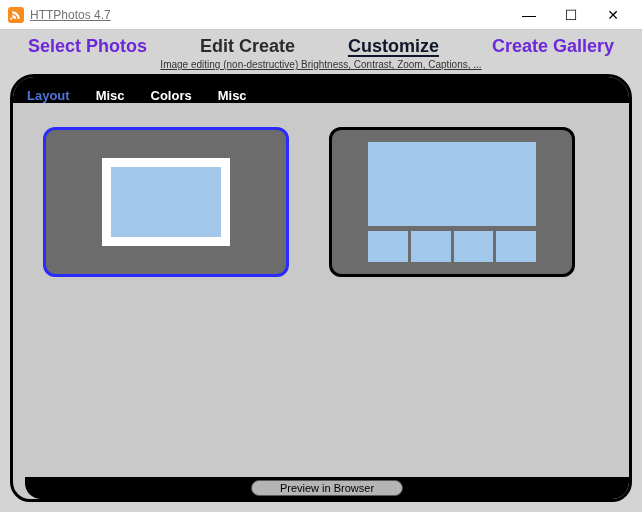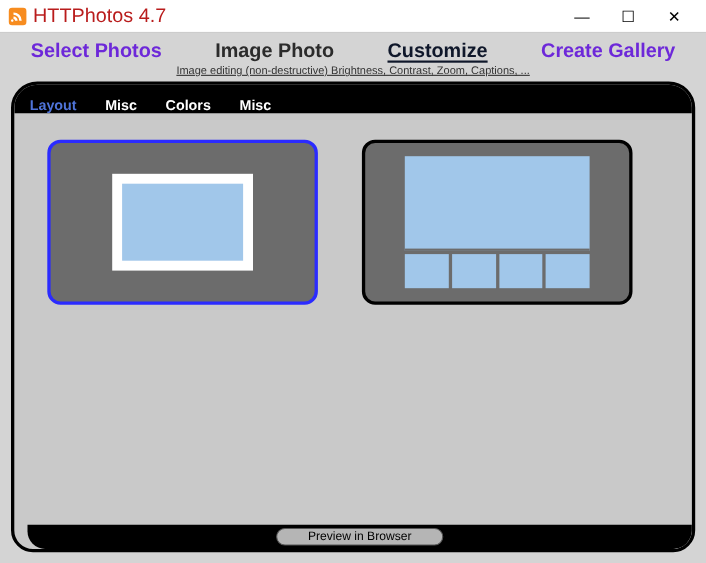--- a/index.html
+++ b/index.html
@@ -24,23 +24,24 @@
     background: #f78c1f;
     border-radius: 3px;
     margin-right: 6px;
     position: relative;
     display: flex;
     align-items: center;
     justify-content: center;
   }
   .app-icon svg { width: 12px; height: 12px; }
   .title-text {
-    font-size: 18px;
-    color: #b91c1c;
+    font-size: 12px;
+    color: #737373;
     flex: 1;
+    text-decoration: underline;
   }
   .win-controls {
     display: flex;
     gap: 0;
   }
   .win-btn {
     width: 42px;
     height: 28px;
     display: flex;
     align-items: center;
@@ -202,21 +203,21 @@
     <div class="win-btn">—</div>
     <div class="win-btn">☐</div>
     <div class="win-btn">✕</div>
   </div>
 </div>
 
 <div class="app-body">
 
   <div class="top-tabs">
     <span class="top-tab">Select Photos</span>
-    <span class="top-tab dark">Image Photo</span>
+    <span class="top-tab dark">Edit Create</span>
     <span class="top-tab active">Customize</span>
     <span class="top-tab">Create Gallery</span>
   </div>
   <div class="hint">Image editing (non-destructive) Brightness, Contrast, Zoom, Captions, ...</div>
 
   <div class="panel">
     <div class="subnav">
       <span class="subnav-item active">Layout</span>
       <span class="subnav-item">Misc</span>
       <span class="subnav-item">Colors</span>

